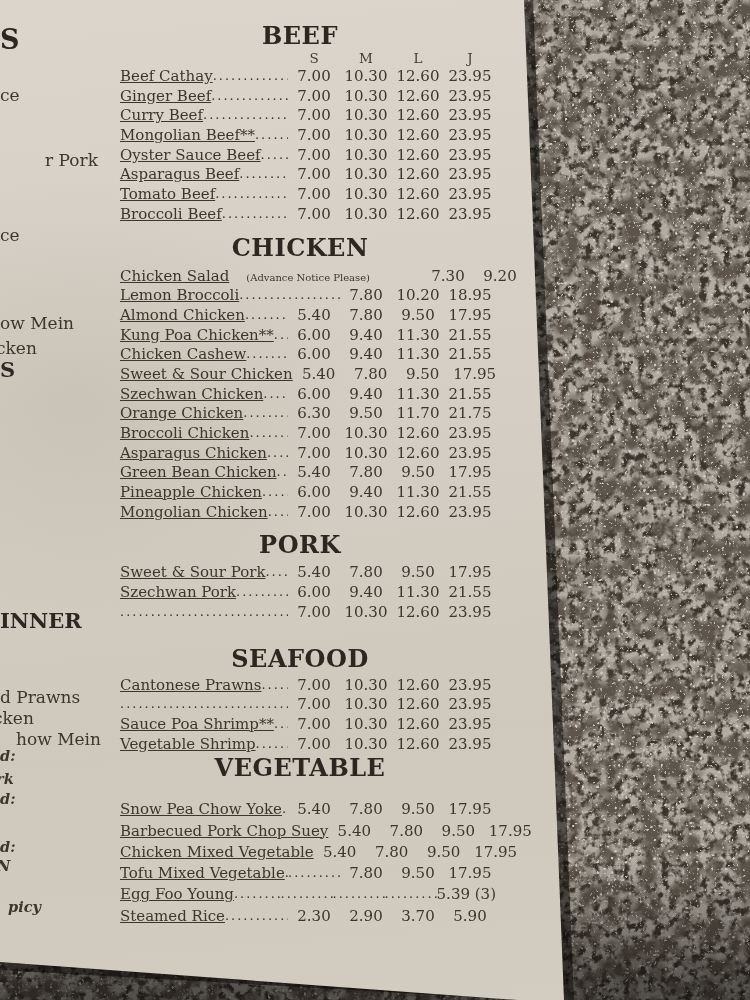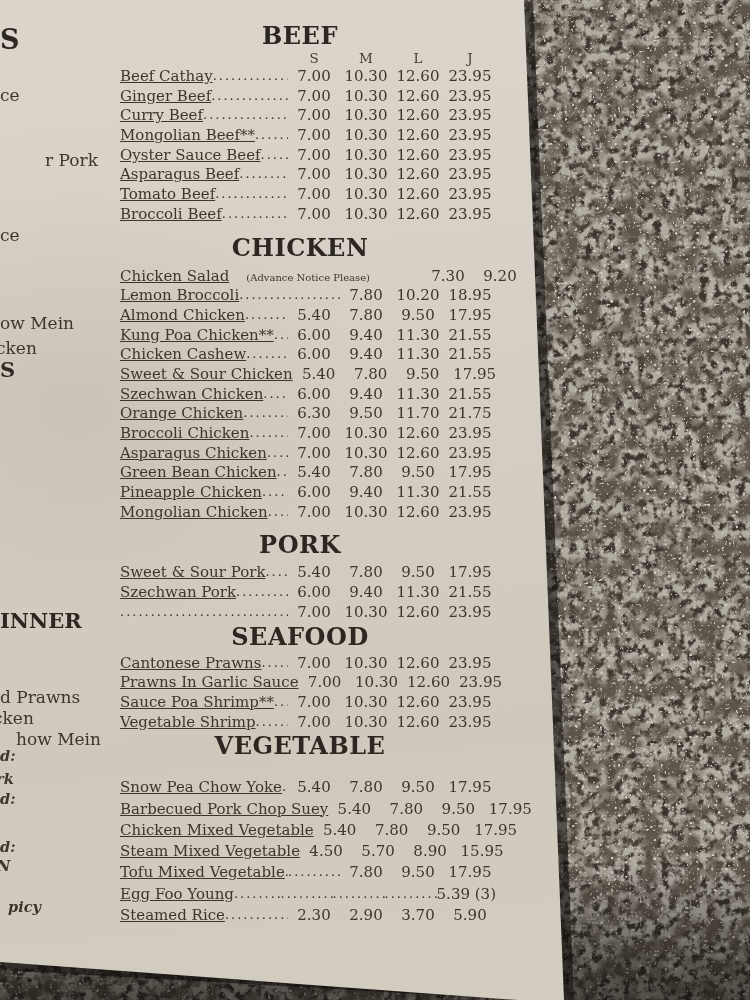--- a/index.html
+++ b/index.html
@@ -16,21 +16,21 @@
          clip-path:polygon(0 0,524px 0,564px 1000px,518px 1000px,0 962px);
          background:
            linear-gradient(90deg, rgba(0,0,0,0) 88%, rgba(90,78,60,0.14) 99%),
            radial-gradient(ellipse 430px 320px at 10% 40%, rgba(125,110,90,0.12), transparent 70%),
            linear-gradient(175deg,#dbd5cb 0%,#d6d0c6 30%,#cfc8bd 72%,#d3ccc1 100%);}
   .menu{position:absolute;left:104px;top:22px;width:392px;color:#3d362d;}
   .heading{text-align:center;font-weight:bold;font-size:24px;line-height:28px;
            color:#2c2720;letter-spacing:0.5px;}
   .sec-chicken .heading{margin-top:9px;margin-bottom:5px;}
   .sec-pork .heading{margin-top:9px;margin-bottom:4px;}
-  .sec-seafood .heading{margin-top:0;margin-bottom:3px;}
+  .sec-seafood .heading{margin-top:22px;margin-bottom:3px;}
   .sec-vegetable .heading{margin-bottom:18px;}
   .sec-beef .heading{margin-bottom:0;}
   .size-row{display:flex;height:17px;font-size:13.5px;color:#433c32;}
   .size-row .spacer{flex:1;}
   .size-row .size-cell{flex:0 0 52px;text-align:center;}
   .row{display:flex;align-items:baseline;height:19.7px;font-size:15px;
        padding-left:16px;white-space:nowrap;}
   .sec-vegetable .row{height:21.3px;}
   .row .label{white-space:nowrap;text-decoration:underline;}
   .row .note{font-size:10px;margin-left:17px;white-space:nowrap;}
@@ -287,21 +287,20 @@
           <div class="heading">SEAFOOD</div>
           <div class="row">
             <span class="label">Cantonese Prawns</span>
             <span class="leader">................................................................................</span>
             <span class="price">7.00</span>
             <span class="price">10.30</span>
             <span class="price">12.60</span>
             <span class="price">23.95</span>
           </div>
           <div class="row">
-            <span class="label">Prawns In Garlic Sauce</span>
             <span class="leader">................................................................................</span>
             <span class="price">7.00</span>
             <span class="price">10.30</span>
             <span class="price">12.60</span>
             <span class="price">23.95</span>
           </div>
           <div class="row">
             <span class="label">Sauce Poa Shrimp**</span>
             <span class="leader">................................................................................</span>
             <span class="price">7.00</span>
@@ -336,28 +335,20 @@
             <span class="price">9.50</span>
             <span class="price">17.95</span>
           </div>
           <div class="row">
             <span class="label">Chicken Mixed Vegetable</span>
             <span class="leader">................................................................................</span>
             <span class="price">5.40</span>
             <span class="price">7.80</span>
             <span class="price">9.50</span>
             <span class="price">17.95</span>
-          </div>
-          <div class="row">
-            <span class="label">Steam Mixed Vegetable</span>
-            <span class="leader">................................................................................</span>
-            <span class="price">4.50</span>
-            <span class="price">5.70</span>
-            <span class="price">8.90</span>
-            <span class="price">15.95</span>
           </div>
           <div class="row">
             <span class="label">Tofu Mixed Vegetable</span>
             <span class="leader">................................................................................</span>
             <span class="price dotfill">................................................................................</span>
             <span class="price">7.80</span>
             <span class="price">9.50</span>
             <span class="price">17.95</span>
           </div>
           <div class="row">

